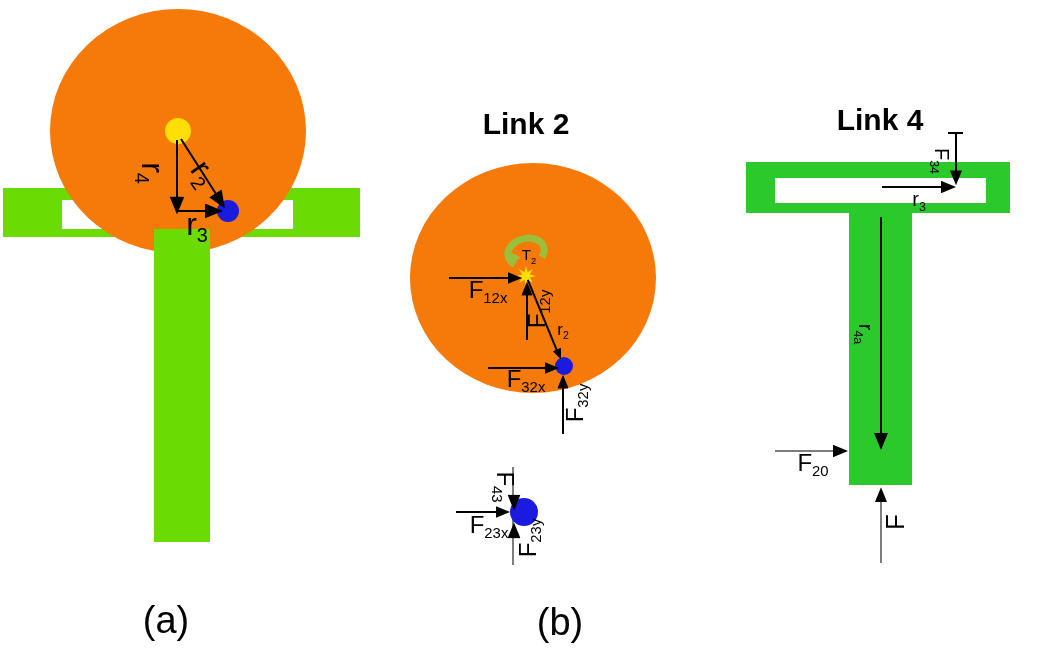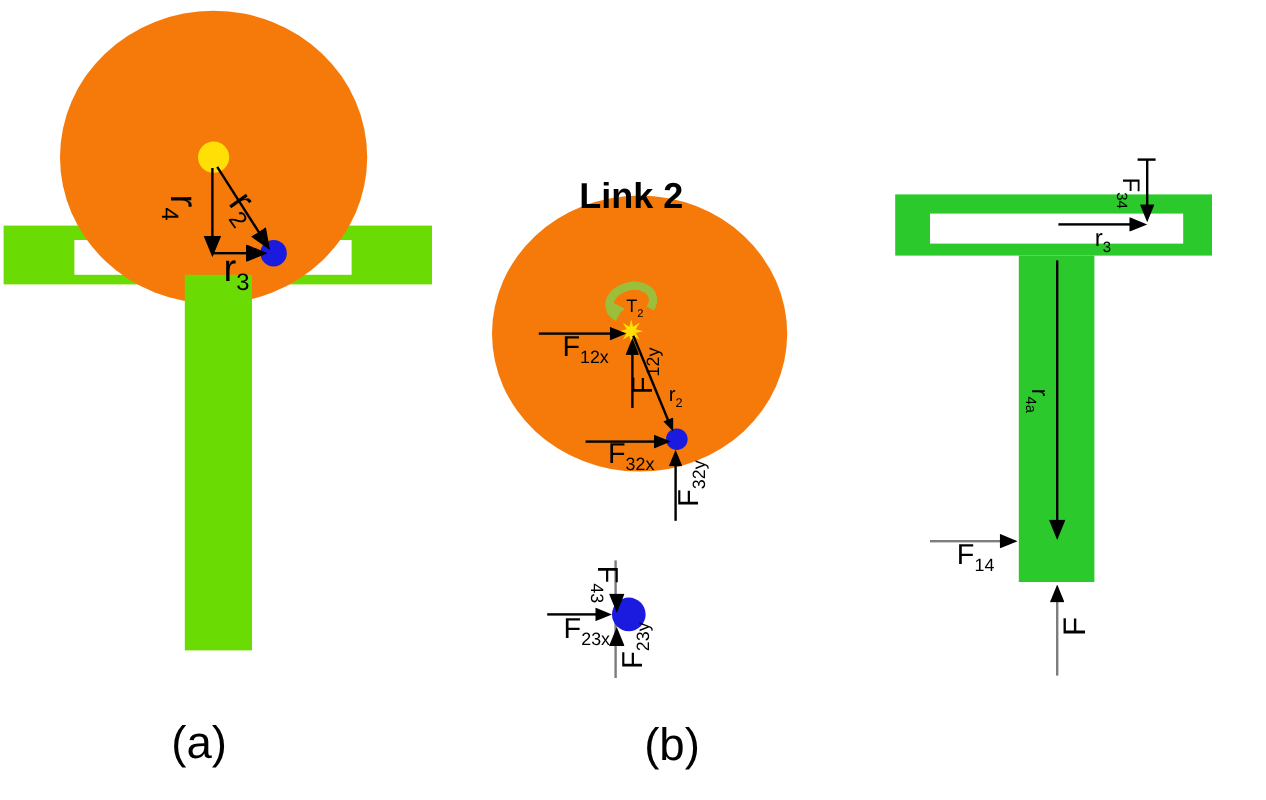--- a/index.html
+++ b/index.html
@@ -5,21 +5,21 @@
   html,body{margin:0;padding:0;background:#fff;}
   #stage{
     position:relative;width:1055px;height:667px;background:#ffffff;
     overflow:hidden;font-family:"Liberation Sans",sans-serif;
   }
   #layer{position:absolute;left:0;top:0;width:100%;height:100%;}
   .title{
     position:absolute;transform:translate(-50%,-50%);
     font-weight:bold;font-size:30px;color:#000;white-space:nowrap;
   }
-  .title-link2{left:526px;top:124px;margin-top:40px;}
+  .title-link2{left:526px;top:124px;}
   .title-link3{left:527px;top:450px;}
   .title-link4{left:880px;top:120px;}
   .caption{
     position:absolute;transform:translate(-50%,-50%);
     font-size:38px;color:#000;white-space:nowrap;
   }
   .caption-a{left:166px;top:620px;}
   .caption-b{left:560px;top:622px;}
   .dlabel{position:absolute;color:#000;white-space:nowrap;line-height:1;}
   .dlabel sub{font-size:62%;}
@@ -82,21 +82,22 @@
       <div style="position: absolute; left: 941px; top: 178.85px; width: 15px; height: 12.3px; background: rgb(0, 0, 0); clip-path: polygon(0px 0px, 100% 50%, 0px 100%); transform-origin: 100% 50%; transform: rotate(90deg);"></div>
       <div class="dlabel" style="position: absolute; left: 940px; top: 161px; font-size: 20px; transform: translate(-50%, -50%) rotate(90deg);"><span>F</span><sub>34</sub></div>
       <div style="position: absolute; left: 882px; top: 186px; width: 63.5px; height: 2px; background: rgb(0, 0, 0); transform-origin: 0px 50%; transform: rotate(0deg);"></div>
       <div style="position: absolute; left: 941px; top: 180.85px; width: 15px; height: 12.3px; background: rgb(0, 0, 0); clip-path: polygon(0px 0px, 100% 50%, 0px 100%); transform-origin: 100% 50%; transform: rotate(0deg);"></div>
       <div class="dlabel" style="position: absolute; left: 919px; top: 201px; font-size: 20px; transform: translate(-50%, -50%) rotate(0deg);"><span>r</span><sub>3</sub></div>
       <div style="position: absolute; left: 881px; top: 216px; width: 221.1px; height: 2px; background: rgb(0, 0, 0); transform-origin: 0px 50%; transform: rotate(90deg);"></div>
       <div style="position: absolute; left: 864px; top: 443.03px; width: 17px; height: 13.94px; background: rgb(0, 0, 0); clip-path: polygon(0px 0px, 100% 50%, 0px 100%); transform-origin: 100% 50%; transform: rotate(90deg);"></div>
       <div class="dlabel" style="position: absolute; left: 864px; top: 334px; font-size: 20px; transform: translate(-50%, -50%) rotate(90deg);"><span>r</span><sub>4a</sub></div>
       <div style="position: absolute; left: 775px; top: 450px; width: 62.5px; height: 2px; background: rgb(125, 125, 125); transform-origin: 0px 50%; transform: rotate(0deg);"></div>
       <div style="position: absolute; left: 833px; top: 444.85px; width: 15px; height: 12.3px; background: rgb(0, 0, 0); clip-path: polygon(0px 0px, 100% 50%, 0px 100%); transform-origin: 100% 50%; transform: rotate(0deg);"></div>
-      <div class="dlabel" style="position: absolute; left: 813px; top: 465px; font-size: 24px; transform: translate(-50%, -50%) rotate(0deg);"><span>F</span><sub>14</sub></div>
+      <div class="dlabel" style="position: absolute; left: 813px; top: 465px; font-size: 24px; transform: translate(-50%, -50%) rotate(0deg);"><span>F</span><sub>20</sub></div>
       <div style="position: absolute; left: 881px; top: 562px; width: 65.5px; height: 2px; background: rgb(125, 125, 125); transform-origin: 0px 50%; transform: rotate(-90deg);"></div>
       <div style="position: absolute; left: 866px; top: 480.85px; width: 15px; height: 12.3px; background: rgb(0, 0, 0); clip-path: polygon(0px 0px, 100% 50%, 0px 100%); transform-origin: 100% 50%; transform: rotate(-90deg);"></div>
       <div class="dlabel" style="position: absolute; left: 895px; top: 522px; font-size: 26px; transform: translate(-50%, -50%) rotate(-90deg);"><span>F</span></div>
     </div>
   <div class="title title-link2">Link 2</div>
+  <div class="title title-link4">Link 4</div>
   <div class="caption caption-a">(a)</div>
   <div class="caption caption-b">(b)</div>
 </div>
 
 </body></html>

